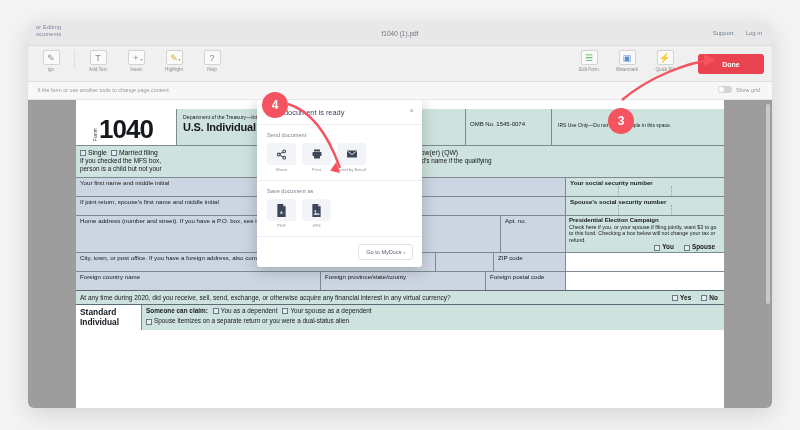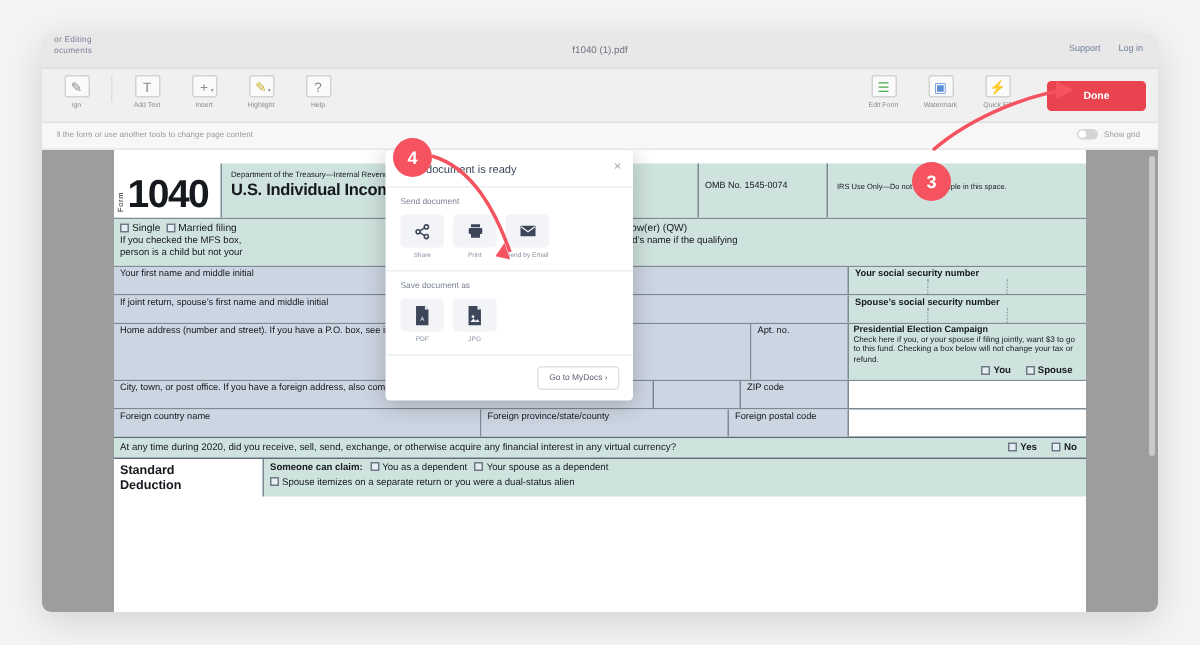--- a/index.html
+++ b/index.html
@@ -184,23 +184,23 @@
     left: 0; top: 9px;
     width: 648px;
     font-family: "Liberation Sans", sans-serif;
     color: #15181d;
   }
   .teal { background: #cfe3de; }
   .lav  { background: #ccd5e2; }
 
   .hdr-row { display: flex; height: 36px; }
   .hdr-form1040 {
-    width: 72px;
+    width: 101px;
     display: flex; align-items: flex-end;
-    padding: 0 2px 3px 2px;
+    padding: 0 2px 3px 16px;
     background: #fff;
     border-right: 1px solid #7d8a94;
   }
   .lbl-form {
     font-size: 5px;
     writing-mode: vertical-rl;
     transform: rotate(180deg);
     letter-spacing: .4px;
     margin-right: 1px;
     margin-bottom: 1px;
@@ -254,21 +254,21 @@
   .ssn-grid div:last-child { border-right: none; }
 
   .pec { font-size: 5.4px; line-height: 6.6px; padding: 1px 3px; }
   .pec b { font-size: 6px; }
   .pec-boxes { display: flex; gap: 10px; justify-content: flex-end; padding-right: 6px; margin-top: 1px; font-size: 6.4px; font-weight: bold;}
 
   .vc-row { border-top: 1.5px solid #5d6b76; display: flex; align-items: center; height: 14px; padding-left: 4px; font-size: 6.5px; }
   .vc-opts { margin-left: auto; display: flex; gap: 10px; padding-right: 6px; font-size: 6.5px; font-weight: bold; }
 
   .sd-row { border-top: 1.5px solid #5d6b76; display: flex; height: 26px; }
-  .sd-label { width: 100px; padding: 2px 0 0 4px; font-size: 8.4px; font-weight: bold; line-height: 10px; background:#fff; border-right:1px solid #7d8a94;}
+  .sd-label { width: 66px; padding: 2px 0 0 4px; font-size: 8.4px; font-weight: bold; line-height: 10px; background:#fff; border-right:1px solid #7d8a94;}
   .sd-body { flex: 1; padding: 2px 0 0 4px; }
   .sd-line { font-size: 6.4px; display: flex; align-items: center; gap: 5px; }
   .sd-line b { font-size: 6.4px; }
   .sd-line2 { font-size: 6.4px; margin-top: 3px; }
 
   
   .modal {
     position: absolute;
     left: 277px; top: 134px;
     width: 165px;
@@ -520,21 +520,21 @@
             <span>At any time during 2020, did you receive, sell, send, exchange, or otherwise acquire any financial interest in any virtual currency?</span>
             <span class="vc-opts">
               <span><span class="cb"></span><span>Yes</span></span>
               <span><span class="cb"></span><span>No</span></span>
             </span>
           </div>
 
           <div class="sd-row">
             <div class="sd-label">
               <div>Standard</div>
-              <div>Deduction</div>
+              <div>Individual</div>
             </div>
             <div class="sd-body teal">
               <div class="sd-line">
                 <b>Someone can claim:</b>
                 <span><span class="cb"></span><span>You as a dependent</span></span>
                 <span><span class="cb"></span><span>Your spouse as a dependent</span></span>
               </div>
               <div class="sd-line2">
                 <span class="cb"></span><span>Spouse itemizes on a separate return or you were a dual-status alien</span>
               </div>

